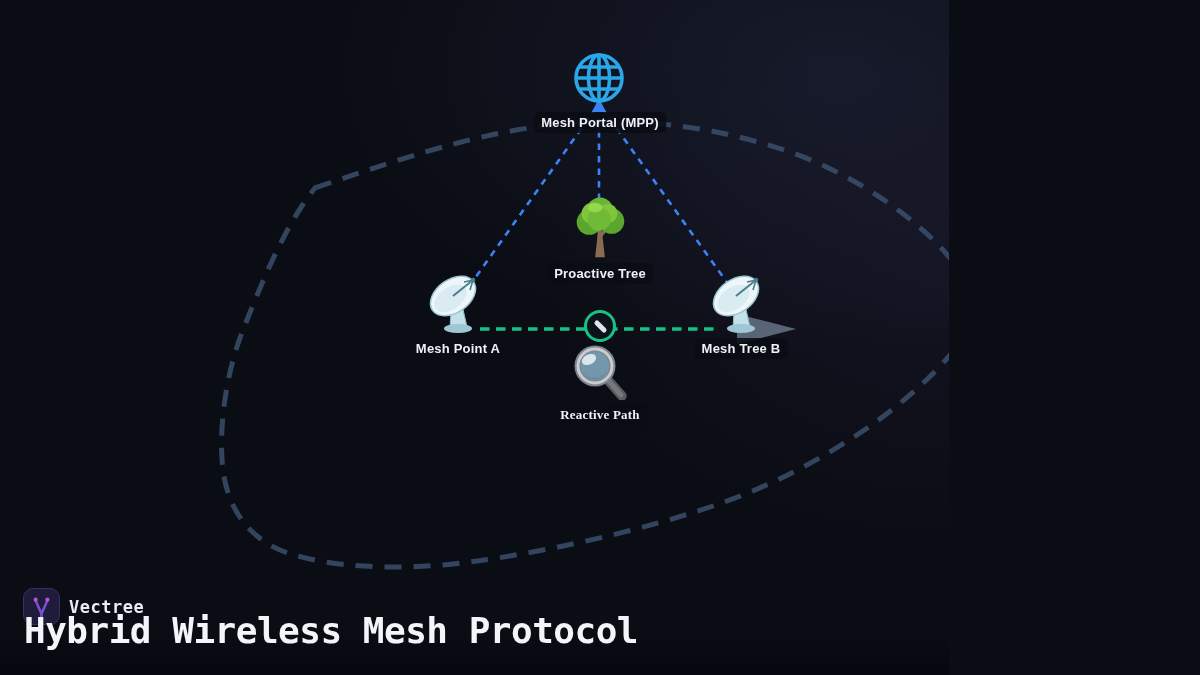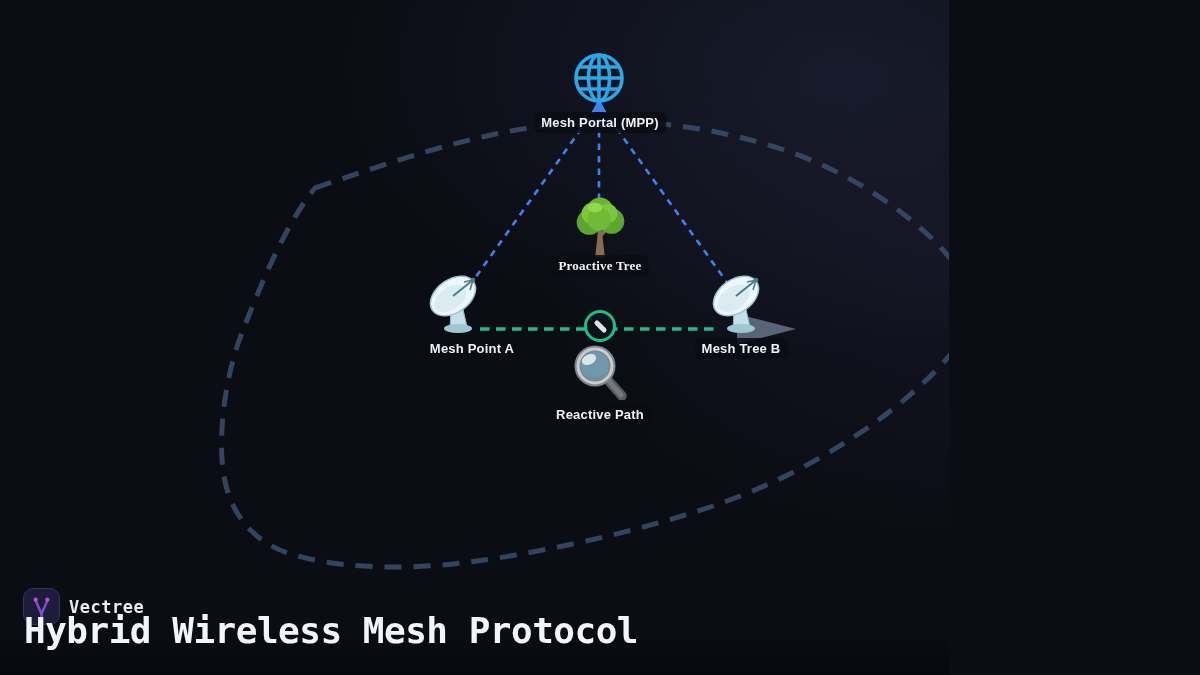--- a/index.html
+++ b/index.html
@@ -99,34 +99,34 @@
       <path d="M32,42 L41,31" stroke="#8a6a52" stroke-width="3.5" stroke-linecap="round" fill="none"></path>
       <circle cx="21" cy="27" r="13" fill="#5ca52f"></circle>
       <circle cx="44" cy="26" r="13" fill="#5ca52f"></circle>
       <circle cx="32" cy="15" r="13.5" fill="#6ab335"></circle>
       <circle cx="24" cy="18" r="11" fill="#7fc63c"></circle>
       <circle cx="40" cy="18" r="10" fill="#7fc63c"></circle>
       <circle cx="31" cy="24" r="12" fill="#6fba37"></circle>
       <ellipse cx="27" cy="12" rx="7.5" ry="5" fill="#97d94e" opacity="0.9"></ellipse>
     </svg>
   </div>
-  <div class="node-label" style="left:600px; top:255px;font-family:Liberation Serif, serif;">Proactive Tree</div>
+  <div class="node-label" style="left:600px; top:263px;">Proactive Tree</div>
 
   <div class="icon-wrap" style="left:458px; top:272px;">
     <svg width="64" height="64" viewBox="0 0 64 64">
       <path d="M25,37 L36,33 L41,55 L24,57 Z" fill="#c2e1ea" stroke="#8fb9c6" stroke-width="1"></path>
       <ellipse cx="32" cy="56.5" rx="14" ry="4.5" fill="#9fc6d3"></ellipse>
       <ellipse cx="27" cy="24" rx="25" ry="16.5" fill="#edf6f9" stroke="#9cc3d2" stroke-width="1.5" transform="rotate(-35 27 24)"></ellipse>
       <ellipse cx="24.5" cy="26.5" rx="18" ry="11" fill="#d6eaf1" opacity="0.85" transform="rotate(-35 24.5 26.5)"></ellipse>
       <path d="M27,24 L47,8" stroke="#4a7e8c" stroke-width="2"></path>
       <path d="M38,10 L47,8 L44,18" fill="none" stroke="#4a7e8c" stroke-width="1.6"></path>
       <circle cx="47" cy="8" r="2.3" fill="#4a7e8c"></circle>
     </svg>
   </div>
-  <div class="node-label" style="left:472px; top:338px;">Mesh Point A</div>
+  <div class="node-label" style="left:458px; top:338px;">Mesh Point A</div>
 
   <div class="icon-wrap" style="left:741px; top:272px;">
     <svg width="64" height="64" viewBox="0 0 64 64">
       <path d="M25,37 L36,33 L41,55 L24,57 Z" fill="#c2e1ea" stroke="#8fb9c6" stroke-width="1"></path>
       <ellipse cx="32" cy="56.5" rx="14" ry="4.5" fill="#9fc6d3"></ellipse>
       <ellipse cx="27" cy="24" rx="25" ry="16.5" fill="#edf6f9" stroke="#9cc3d2" stroke-width="1.5" transform="rotate(-35 27 24)"></ellipse>
       <ellipse cx="24.5" cy="26.5" rx="18" ry="11" fill="#d6eaf1" opacity="0.85" transform="rotate(-35 24.5 26.5)"></ellipse>
       <path d="M27,24 L47,8" stroke="#4a7e8c" stroke-width="2"></path>
       <path d="M38,10 L47,8 L44,18" fill="none" stroke="#4a7e8c" stroke-width="1.6"></path>
       <circle cx="47" cy="8" r="2.3" fill="#4a7e8c"></circle>
@@ -142,21 +142,21 @@
     <svg width="56" height="56" viewBox="0 0 56 56">
       <line x1="35" y1="35" x2="50" y2="52" stroke="#585c60" stroke-width="9.5" stroke-linecap="round"></line>
       <line x1="36" y1="36" x2="49" y2="51" stroke="#75797e" stroke-width="5" stroke-linecap="round"></line>
       <circle cx="23" cy="22" r="17" fill="none" stroke="#7e858b" stroke-width="7"></circle>
       <circle cx="23" cy="22" r="17" fill="none" stroke="#c6ccd2" stroke-width="3"></circle>
       <circle cx="23" cy="22" r="14" fill="#7ba2b8" opacity="0.93"></circle>
       <path d="M11,28 A14,14 0 0 0 35,26 L33,31 A14,14 0 0 1 13,31 Z" fill="#5c8299" opacity="0.6"></path>
       <ellipse cx="17" cy="15.5" rx="7.5" ry="5" fill="#ebf4f8" opacity="0.85" transform="rotate(-25 17 15.5)"></ellipse>
     </svg>
   </div>
-  <div class="node-label" style="left:600px; top:404px;">Reactive Path</div>
+  <div class="node-label" style="left:600px; top:404px;font-family:Liberation Serif, serif;">Reactive Path</div>
 
   <div class="brand-row">
     <div class="logo">
       <svg width="36" height="36" viewBox="0 0 36 36">
         <path d="M12,11.5 L18,25 L24,11.5" fill="none" stroke="#7a4fd0" stroke-width="2.6" stroke-linecap="round" stroke-linejoin="round"></path>
         <path d="M18,25 L18,29.5" stroke="#7a4fd0" stroke-width="2.6" stroke-linecap="round"></path>
         <circle cx="12" cy="10.5" r="2.2" fill="#b84fd8"></circle>
         <circle cx="24" cy="10.5" r="2.2" fill="#b84fd8"></circle>
       </svg>
     </div>

